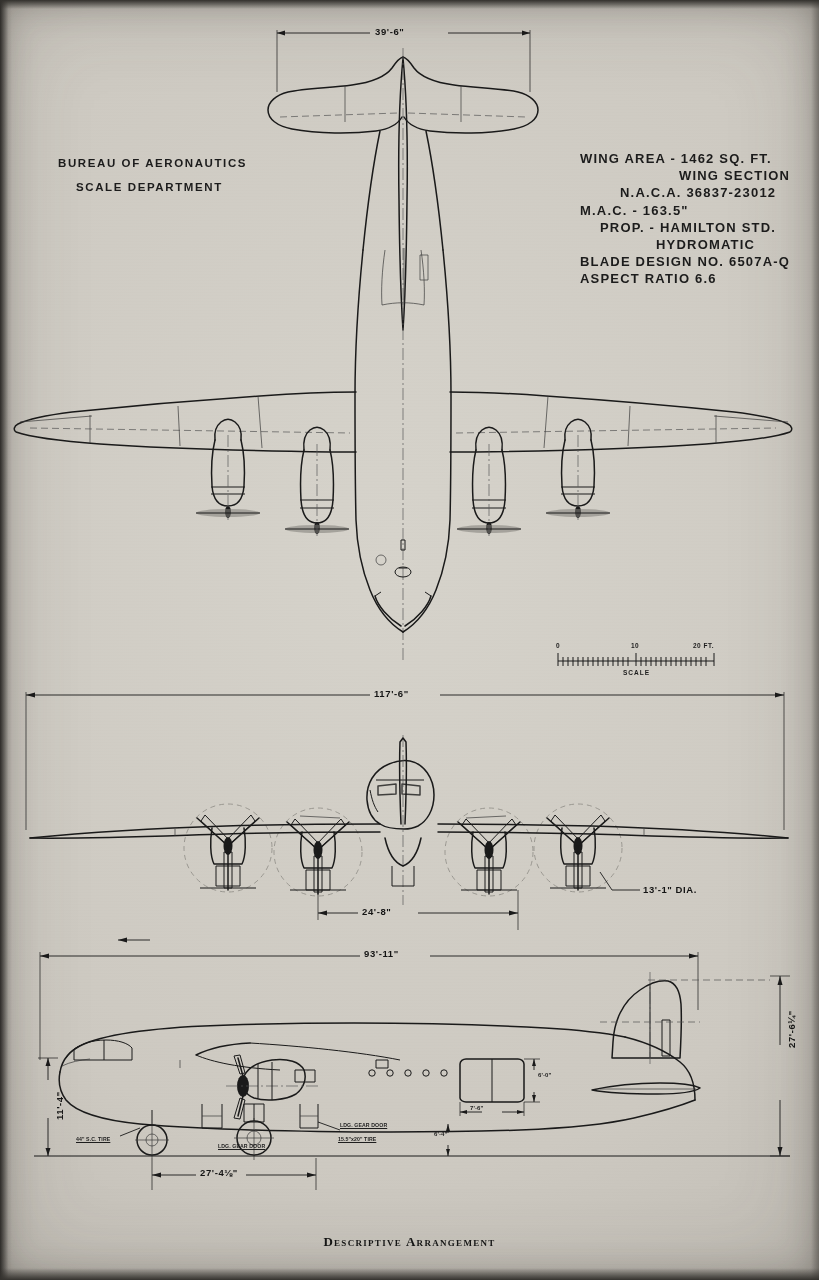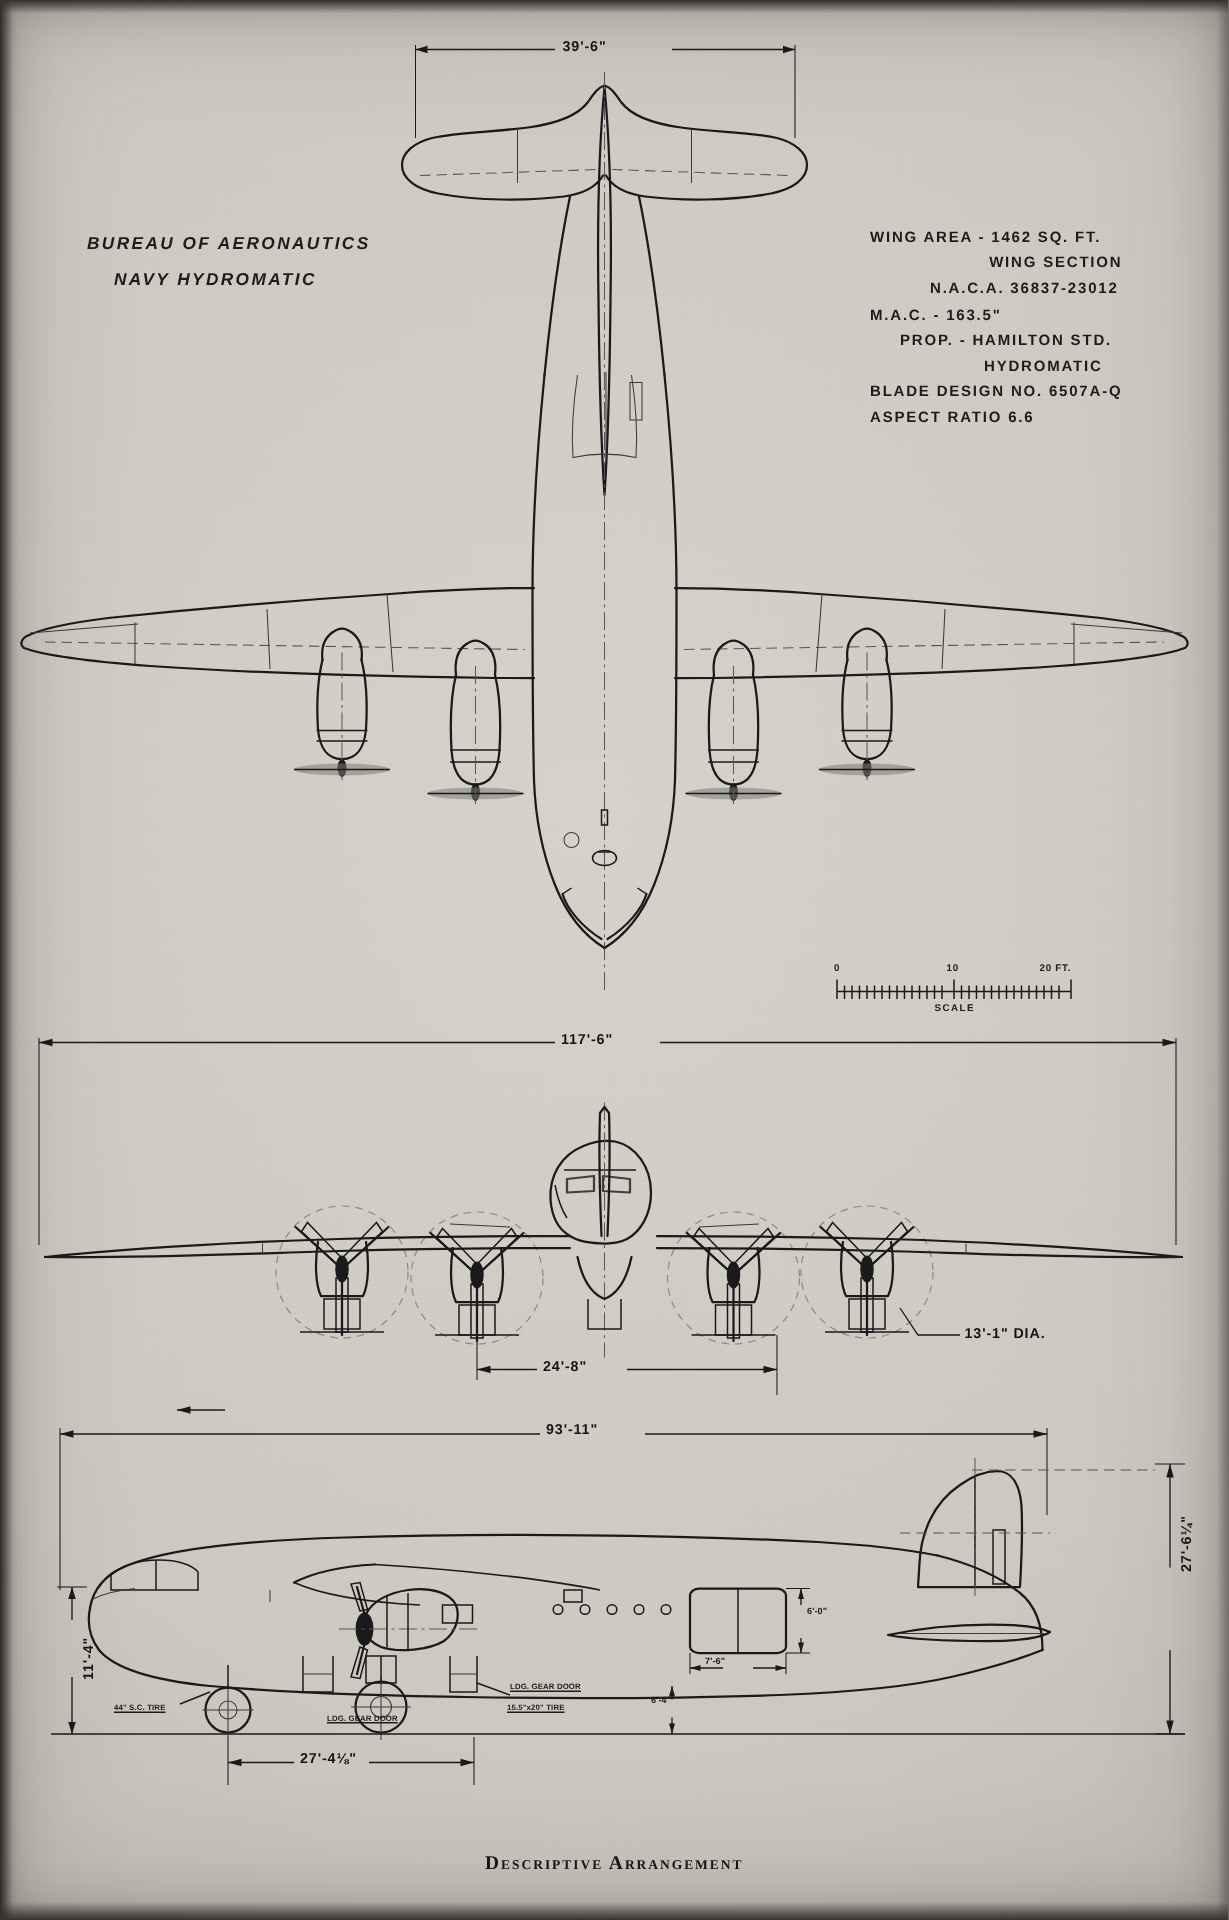--- a/index.html
+++ b/index.html
@@ -83,22 +83,22 @@
   .ghost { fill: none; stroke: #8d8a84; stroke-width: .8; stroke-dasharray: 5 4; }
 
   .txt {
     position: absolute;
     color: #1c1c1c;
     font-family: "Liberation Sans", sans-serif;
     font-weight: bold;
     white-space: nowrap;
     letter-spacing: 1.1px;
   }
-  .blk-title { font-size: 11.5px; letter-spacing: 1.6px; font-style: italic; }
-  .spec { font-size: 10px; letter-spacing: 1.2px; line-height: 17.2px; }
+  .blk-title { font-size: 11.5px; letter-spacing: 1.6px; }
+  .spec { font-size: 13px; letter-spacing: 1.2px; line-height: 17.2px; }
   .dimtxt {
     position: absolute;
     color: #141414;
     font-family: "Liberation Sans", sans-serif;
     font-weight: bold;
     font-size: 9.5px;
     letter-spacing: .6px;
     white-space: nowrap;
     background: transparent;
   }
@@ -573,21 +573,21 @@
       <line class="dimline" x1="48" y1="1118" x2="48" y2="1156"></line>
       <polygon class="ink-fill" points="48,1058 45.5,1066 50.5,1066"></polygon>
       <polygon class="ink-fill" points="48,1156 45.5,1148 50.5,1148"></polygon>
 
       <path class="dimline" d="M 140 1128 L 120 1136"></path>
       <path class="dimline" d="M 318 1122 L 340 1130"></path>
     </g>
   </svg>
 
   <div class="txt blk-title" style="left:58px; top:157px;">BUREAU  OF  AERONAUTICS</div>
-  <div class="txt blk-title" style="left:76px; top:181px;">NAVY  HYDROMATIC</div>
+  <div class="txt blk-title" style="left:76px; top:181px;">SCALE  DEPARTMENT</div>
 
   <div style="position:absolute; left:580px; top:150px;">
     <div class="txt spec" style="position:relative; left:0; top:0;">WING  AREA - 1462  SQ. FT.</div>
     <div class="txt spec" style="position:relative; left:0; top:0;text-align:right;">WING  SECTION</div>
     <div class="txt spec" style="position:relative; left:40px; top:0;">N.A.C.A.  36837-23012</div>
     <div class="txt spec" style="position:relative; left:0; top:0;">M.A.C. -  163.5"</div>
     <div class="txt spec" style="position:relative; left:0; top:0;padding-left:20px;">PROP. -  HAMILTON  STD.</div>
     <div class="txt spec" style="position:relative; left:76px; top:0;">HYDROMATIC</div>
     <div class="txt spec" style="position:relative; left:0; top:0;">BLADE  DESIGN NO.  6507A-Q</div>
     <div class="txt spec" style="position:relative; left:0; top:0;">ASPECT RATIO 6.6</div>

